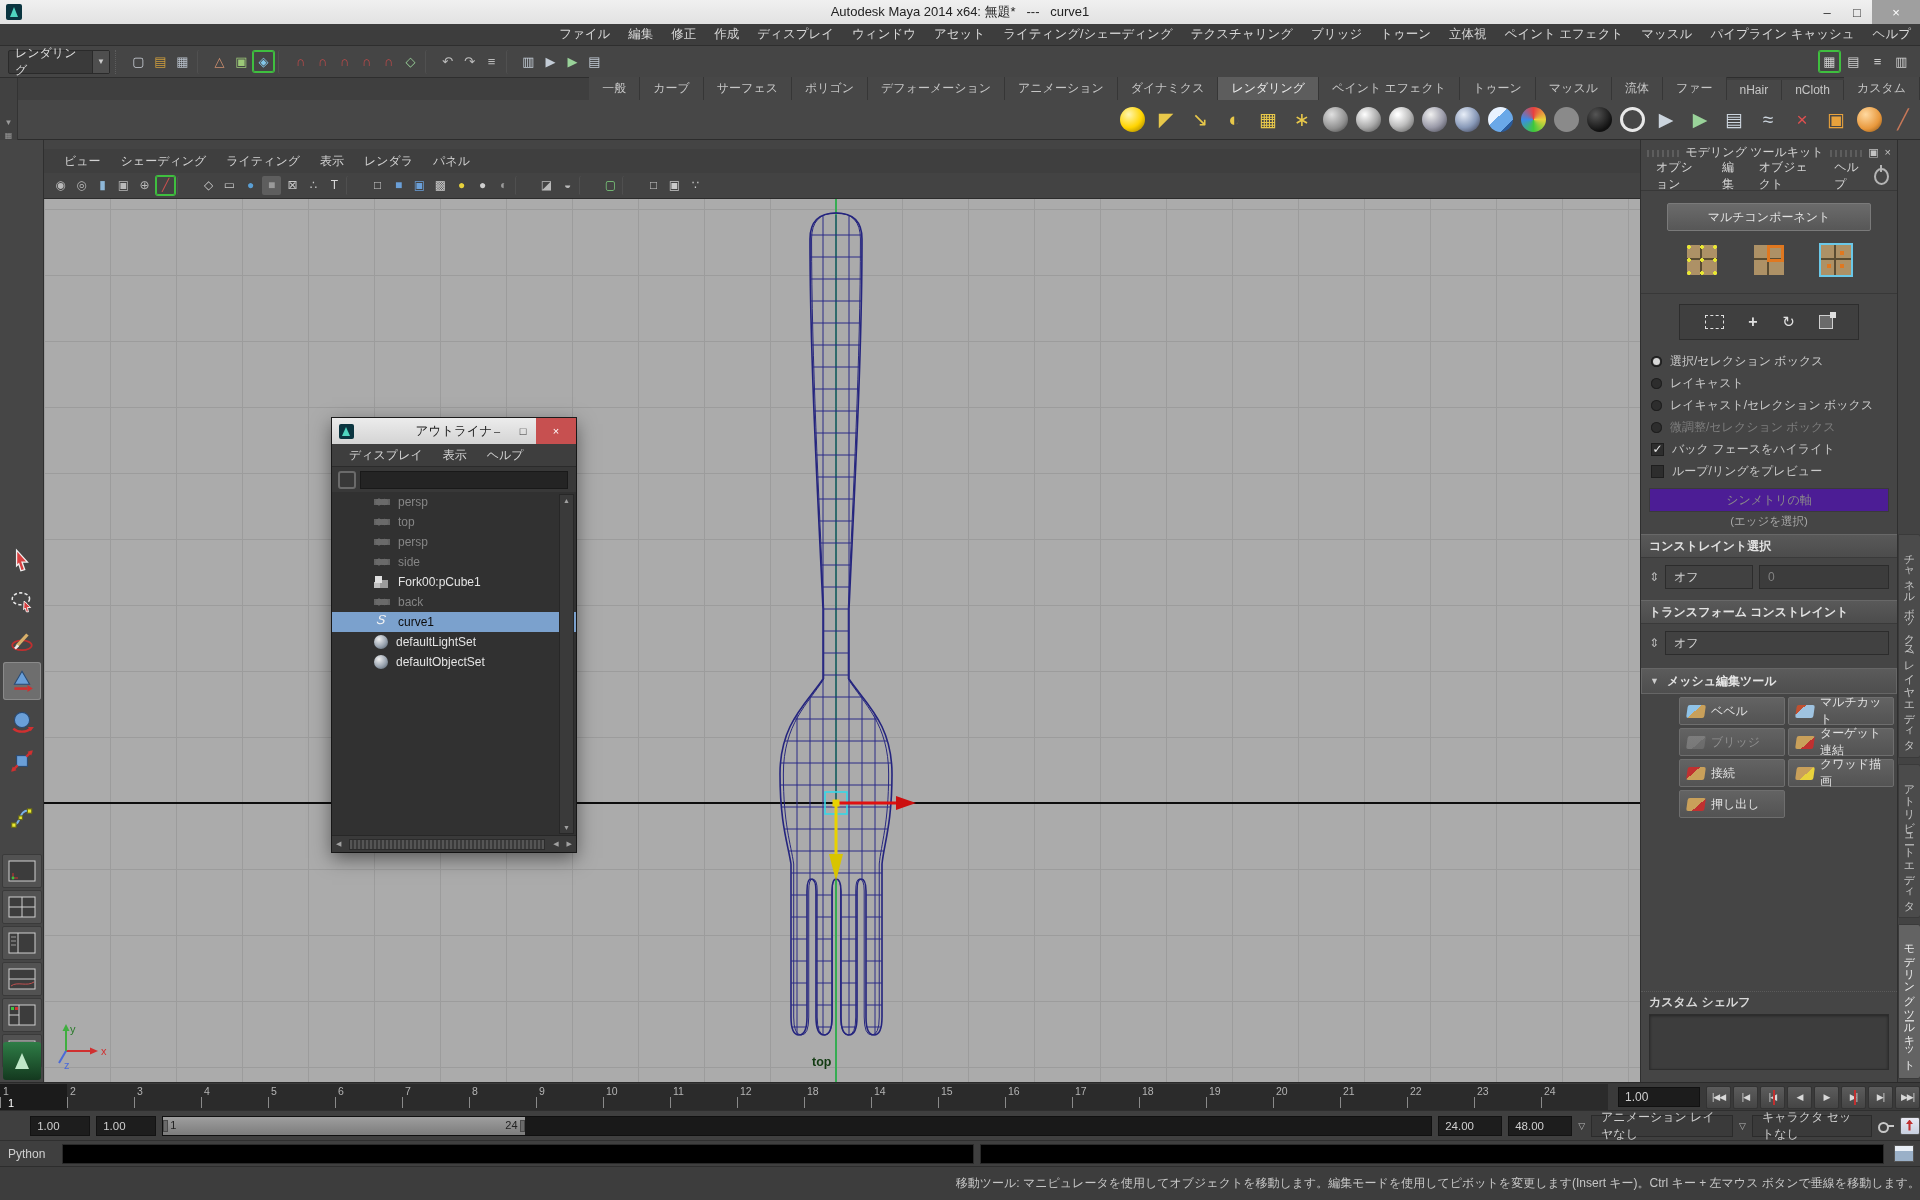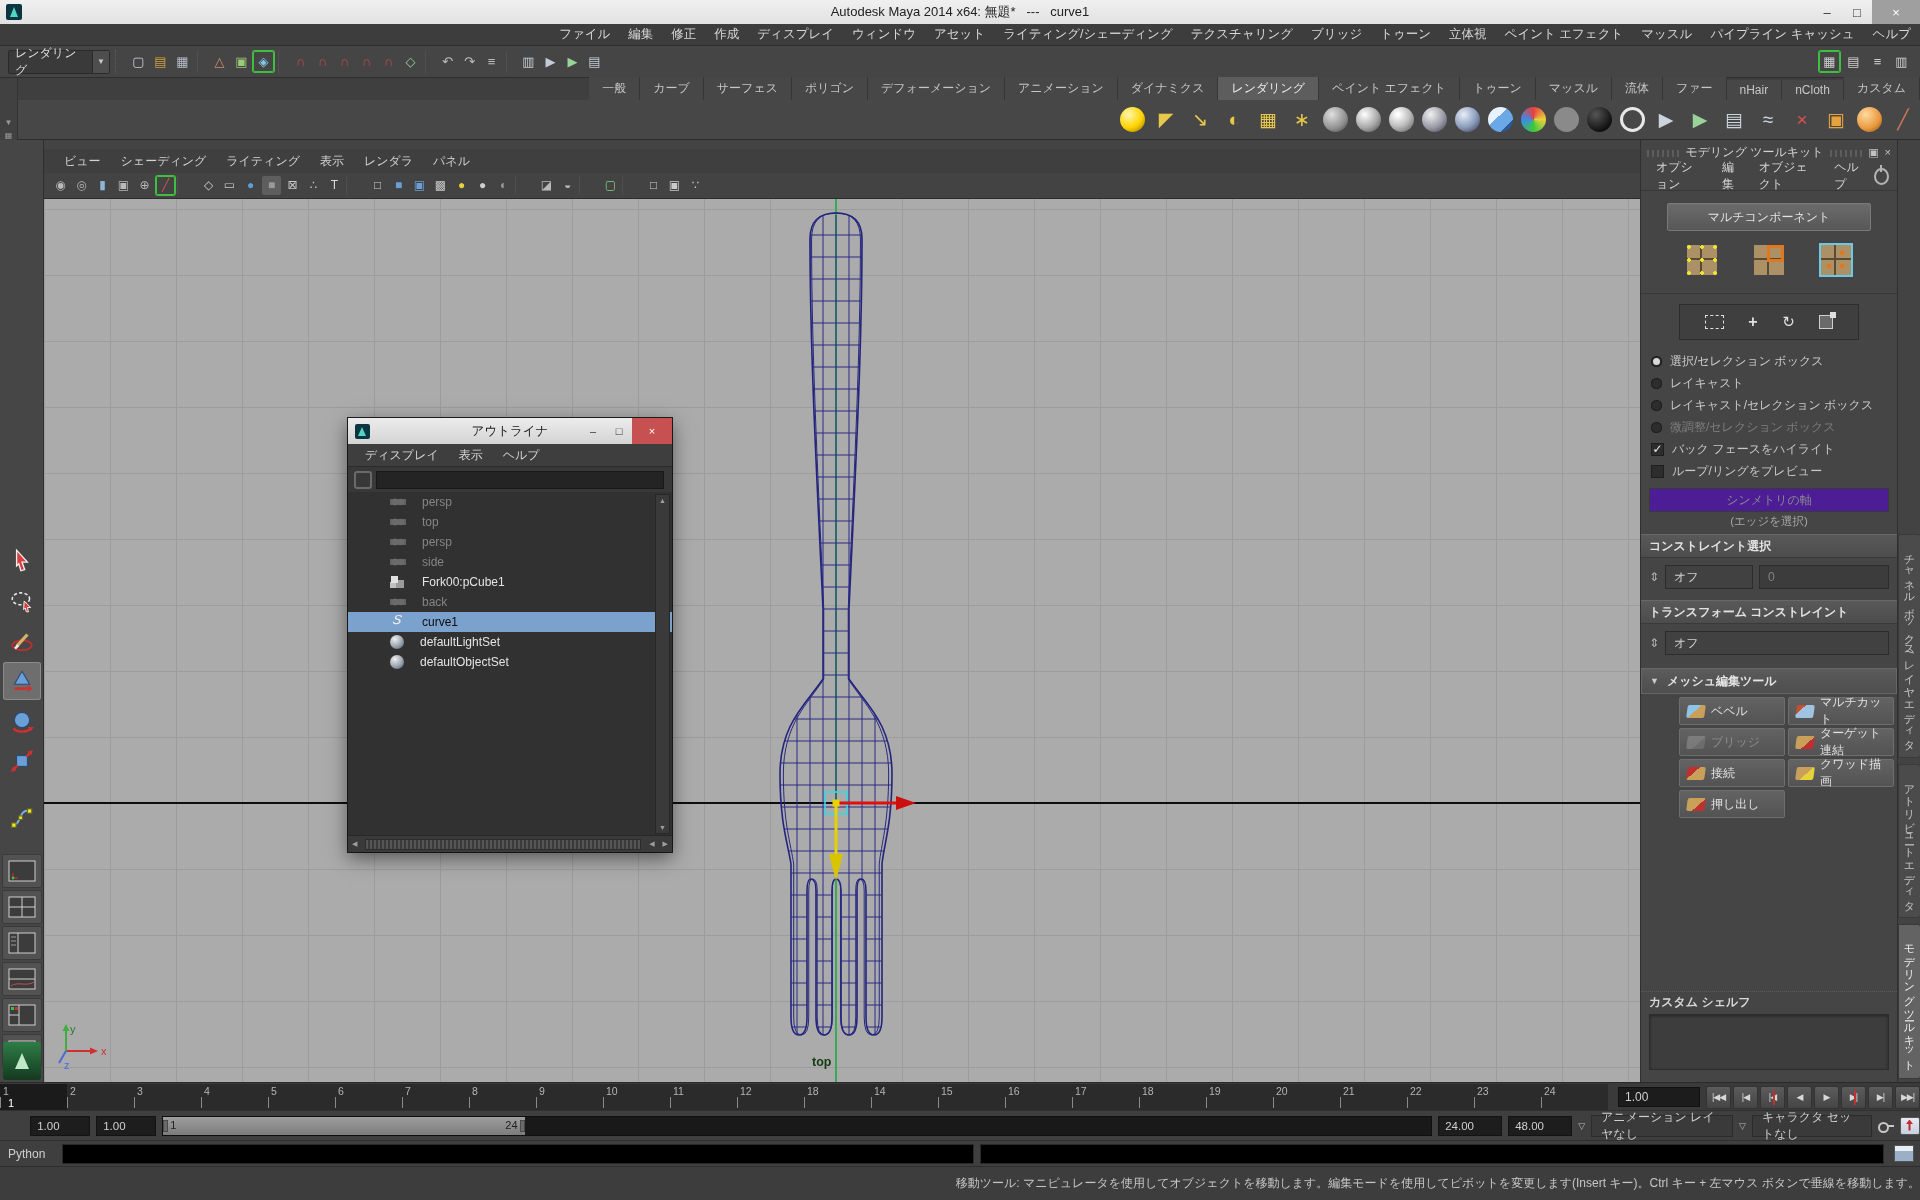--- a/index.html
+++ b/index.html
@@ -55,35 +55,35 @@
   .pt-ico{width:19px;height:19px;line-height:19px;text-align:center;font-size:12px;margin:0 1px;border-radius:2px;}
   .canvas{position:absolute;left:0;top:50px;width:1596px;height:892px;background:#ababab;overflow:hidden;
     background-image:repeating-linear-gradient(90deg,#9c9c9c 0 1px,transparent 1px 66px),repeating-linear-gradient(#9c9c9c 0 1px,transparent 1px 66px);
     background-position:0 10px;}
   .axis-h{position:absolute;left:0;top:603px;width:100%;height:2px;background:#0d0d0d;}
   .curve-v{position:absolute;left:791px;top:0;width:2px;height:100%;background:#35ac52;}
   .fork-svg{position:absolute;left:0;top:0;width:1596px;height:892px;}
   .view-label{position:absolute;left:768px;top:856px;color:#123b12;font-weight:bold;font-size:12.5px;}
   .gizmo{position:absolute;left:12px;top:822px;width:56px;height:52px;}
   
-  .outliner{left:348px;top:418px;width:324px;height:434px;background:#f9a8d4;box-shadow:0 6px 18px rgba(0,0,0,.5),0 0 0 1px #1f1f1f;}
+  .outliner{left:332px;top:418px;width:244px;height:434px;background:#f9a8d4;box-shadow:0 6px 18px rgba(0,0,0,.5),0 0 0 1px #1f1f1f;}
   .o-title{height:26px;background:linear-gradient(#ececec,#d4d4d4);display:flex;align-items:center;color:#222;font-size:12.5px;}
   .o-title .t{position:absolute;left:0;right:0;text-align:center;}
   .o-logo{width:15px;height:15px;margin-left:7px;background:#0b3540;border-radius:2px;position:relative;z-index:2;}
   .o-logo::after{content:"";position:absolute;left:3px;top:3px;border-left:4px solid transparent;border-right:4px solid transparent;border-bottom:9px solid #4fd6c0;}
   .o-btns{margin-left:auto;display:flex;height:100%;z-index:2;}
   .o-btn{width:26px;display:flex;align-items:center;justify-content:center;color:#333;font-size:11px;}
   .o-btn.close{width:40px;background:#c75050;color:#fff;}
   .o-menu{height:22px;background:#3e3e3e;border-bottom:1px solid #2b2b2b;display:flex;align-items:center;padding-left:8px;gap:2px;}
   .o-menu .mi{padding:2px 9px;color:#d6d6d6;}
   .o-search{height:26px;background:#383838;display:flex;align-items:center;}
   .o-sico{width:14px;height:14px;margin:0 4px 0 6px;border:2px solid #777;border-radius:3px;position:relative;opacity:.8;}
   .o-input{flex:1;height:16px;background:#242424;border:1px solid #191919;margin-right:8px;}
   .o-list{position:absolute;left:0;top:74px;right:0;bottom:16px;background:#313131;overflow:hidden;}
-  .o-row{height:20px;display:flex;align-items:center;gap:16px;padding-left:42px;color:#e4e4e4;font-size:12px;}
+  .o-row{height:20px;display:flex;align-items:center;gap:8px;padding-left:42px;color:#e4e4e4;font-size:12px;}
   .o-row.grayed{color:#858585;}
   .o-row.selected{background:#7ba1cd;color:#0d0d0d;}
   .o-ico{width:16px;height:14px;flex:none;}
   .o-row.cam .o-ico{background:radial-gradient(circle at 31% 50%,#9a9a9a 0 26%,transparent 28%),radial-gradient(circle at 66% 50%,#9a9a9a 0 26%,transparent 28%),linear-gradient(transparent 0 30%,#8a8a8a 30% 75%,transparent 75%);}
   .o-row.grayed .o-ico{opacity:.55;}
   .o-row.mesh .o-ico{background:linear-gradient(#e0e0e0,#e0e0e0) 1px 1px/7px 7px no-repeat,linear-gradient(#9a9a9a,#9a9a9a) 6px 5px/8px 8px no-repeat,linear-gradient(#c0c0c0,#c0c0c0) 0 7px/6px 6px no-repeat;}
   .o-row.curve .o-ico{background:none;position:relative;}
   .o-row.curve .o-ico::after{content:"S";position:absolute;left:3px;top:-3px;font-style:italic;font-size:13px;color:#f2f2f2;transform:skewX(-12deg);}
   .o-row.set .o-ico{width:14px;height:14px;border-radius:50%;background:radial-gradient(circle at 35% 30%,#efefef,#9aa4b0 55%,#4a5560),conic-gradient(from 200deg,#4a7ac8 0 70deg,transparent 70deg);}
   .o-vscroll{position:absolute;right:2px;top:76px;width:13px;bottom:18px;background:#3a3a3a;border:1px solid #272727;display:flex;flex-direction:column;justify-content:space-between;align-items:center;}

